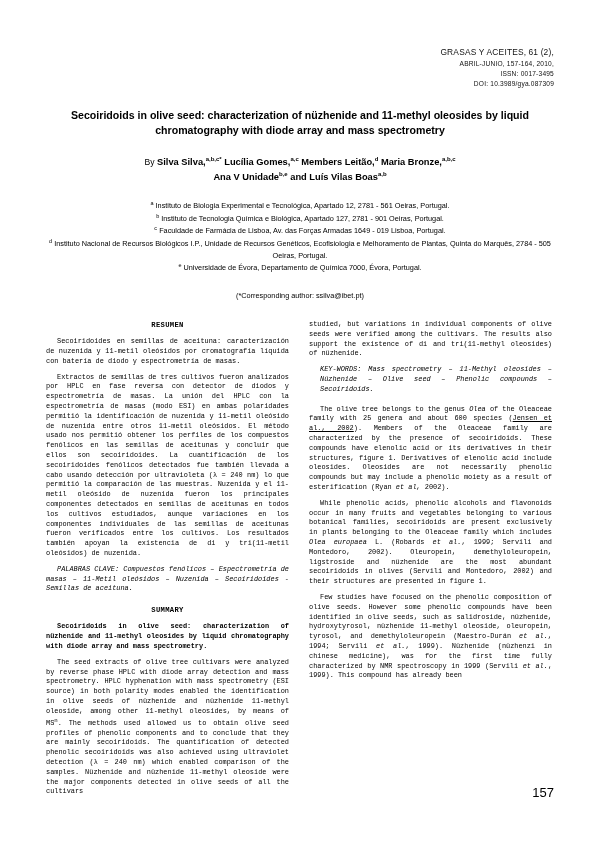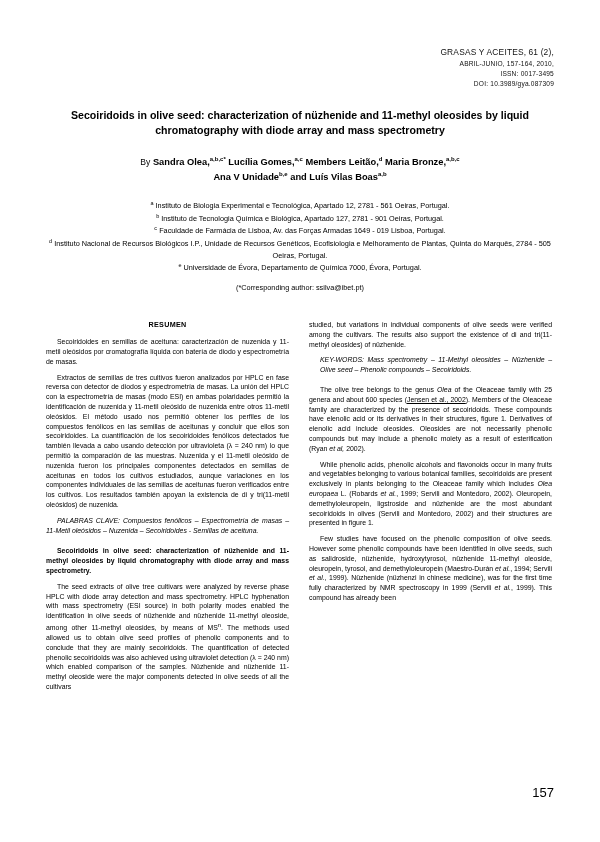--- a/index.html
+++ b/index.html
@@ -76,33 +76,34 @@
     right: 46px;
     text-align: center;
     font-size: 7.3px;
     line-height: 1.55;
   }
   .affiliations .asup {
     font-size: 5.5px;
     vertical-align: super;
   }
   .corresponding {
-    margin-top: 8px;
+    margin-top: 16px;
     font-size: 7.3px;
   }
 
   
   .columns {
     position: absolute;
     top: 320px;
     left: 46px;
     width: 508px;
     height: 470px;
     display: flex;
     gap: 20px;
+    font-family: Liberation Mono, monospace;
   }
   .col {
     width: 243px;
     font-size: 6.9px;
     line-height: 1.42;
     text-align: justify;
   }
   .sec-head {
     text-align: center;
     font-weight: bold;
@@ -167,21 +168,21 @@
       <span>DOI:</span>
       <span>10.3989/gya.087309</span>
     </div>
   </div>
 
   <div class="title">Secoiridoids in olive seed: characterization of nüzhenide and 11-methyl oleosides by liquid chromatography with diode array and mass spectrometry</div>
 
   <div class="authors">
     <div>
       <span class="by">By</span>
-      <span>Sandra Olea,</span><span class="sup">a,b,c*</span><span> Lucília Gomes,</span><span class="sup">a,c</span><span> Members Leitão,</span><span class="sup">d</span><span> Maria Bronze,</span><span class="sup">a,b,c</span>
+      <span>Silva Silva,</span><span class="sup">a,b,c*</span><span> Lucília Gomes,</span><span class="sup">a,c</span><span> Members Leitão,</span><span class="sup">d</span><span> Maria Bronze,</span><span class="sup">a,b,c</span>
     </div>
     <div>
       <span>Ana V Unidade</span><span class="sup">b,e</span><span> and Luís Vilas Boas</span><span class="sup">a,b</span>
     </div>
   </div>
 
   <div class="affiliations">
     <div>
       <span class="asup">a</span><span> Instituto de Biologia Experimental e Tecnológica, Apartado 12, 2781 - 561 Oeiras, Portugal.</span>
     </div>
@@ -203,20 +204,21 @@
   <div class="columns">
 
     <div class="col">
       <div class="sec-head">RESUMEN</div>
       <p class="para">Secoiridoides en semillas de aceituna: caracterización de nuzenida y 11-metil oleósidos por cromatografía líquida con batería de diodo y espectrometría de masas.</p>
       <p class="para">Extractos de semillas de tres cultivos fueron analizados por HPLC en fase reversa con detector de diodos y espectrometría de masas. La unión del HPLC con la espectrometría de masas (modo ESI) en ambas polaridades permitió la identificación de nuzenida y 11-metil oleósido de nuzenida entre otros 11-metil oleósidos. El método usado nos permitió obtener los perfiles de los compuestos fenólicos en las semillas de aceitunas y concluir que ellos son secoiridoides. La cuantificación de los secoiridoides fenólicos detectados fue también llevada a cabo usando detección por ultravioleta (λ = 240 nm) lo que permitió la comparación de las muestras. Nuzenida y el 11-metil oleósido de nuzenida fueron los principales componentes detectados en semillas de aceitunas en todos los cultivos estudiados, aunque variaciones en los componentes individuales de las semillas de aceitunas fueron verificados entre los cultivos. Los resultados también apoyan la existencia de di y tri(11-metil oleósidos) de nuzenida.</p>
       <p class="keywords">
         <span>PALABRAS CLAVE:</span><span> Compuestos fenólicos – Espectrometría de masas – 11-Metil oleósidos – Nuzenida – Secoiridoides - Semillas de aceituna.</span>
       </p>
       <div class="small-gap"></div>
+      <div class="sec-head">SUMMARY</div>
       <p class="bold-para">Secoiridoids in olive seed: characterization of nüzhenide and 11-methyl oleosides by liquid chromatography with diode array and mass spectrometry.</p>
       <p class="para">
         <span>The seed extracts of olive tree cultivars were analyzed by reverse phase HPLC with diode array detection and mass spectrometry. HPLC hyphenation with mass spectrometry (ESI source) in both polarity modes enabled the identification in olive seeds of nüzhenide and nüzhenide 11-methyl oleoside, among other 11-methyl oleosides, by means of MS</span><sup>n</sup><span>. The methods used allowed us to obtain olive seed profiles of phenolic components and to conclude that they are mainly secoiridoids. The quantification of detected phenolic secoiridoids was also achieved using ultraviolet detection (λ = 240 nm) which enabled comparison of the samples. Nüzhenide and nüzhenide 11-methyl oleoside were the major components detected in olive seeds of all the cultivars</span>
       </p>
     </div>
 
     <div class="col">
       <p class="para noindent">studied, but variations in individual components of olive seeds were verified among the cultivars. The results also support the existence of di and tri(11-methyl oleosides) of nüzhenide.</p>
       <p class="keywords-block">
         <span>KEY-WORDS:</span><span> Mass spectrometry – 11-Methyl oleosides – Nüzhenide – Olive seed – Phenolic compounds – Secoiridoids.</span>

